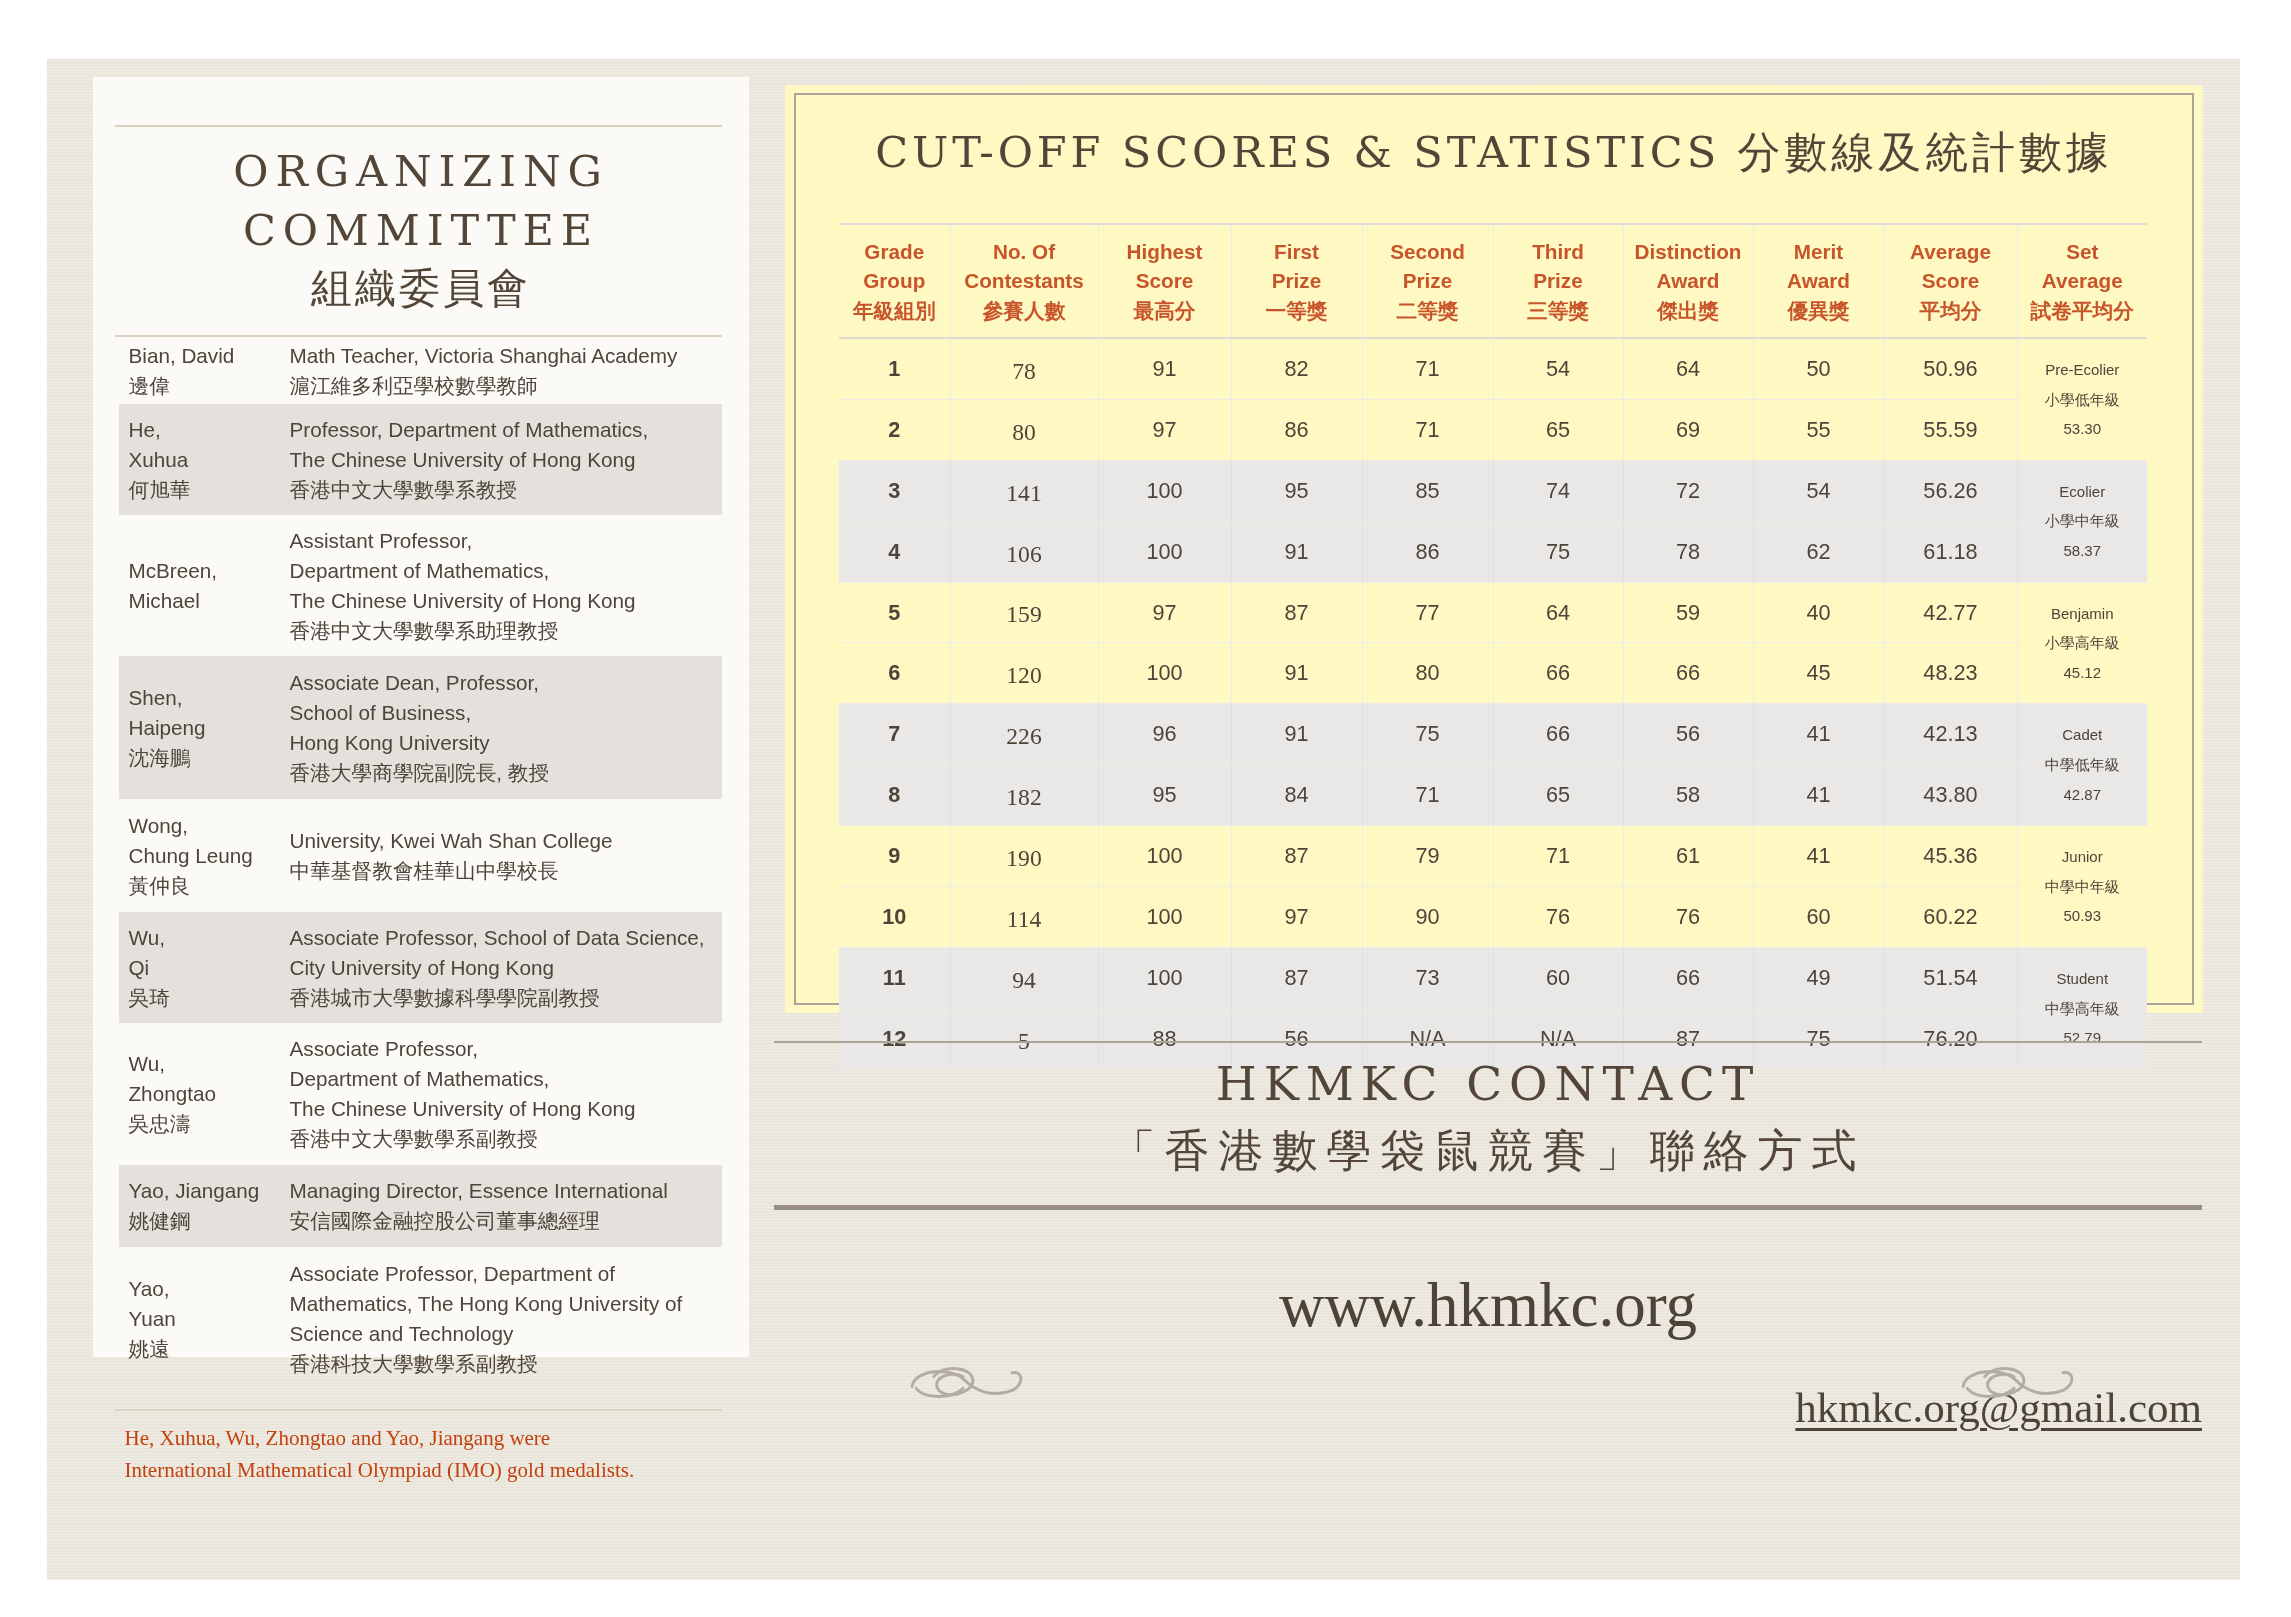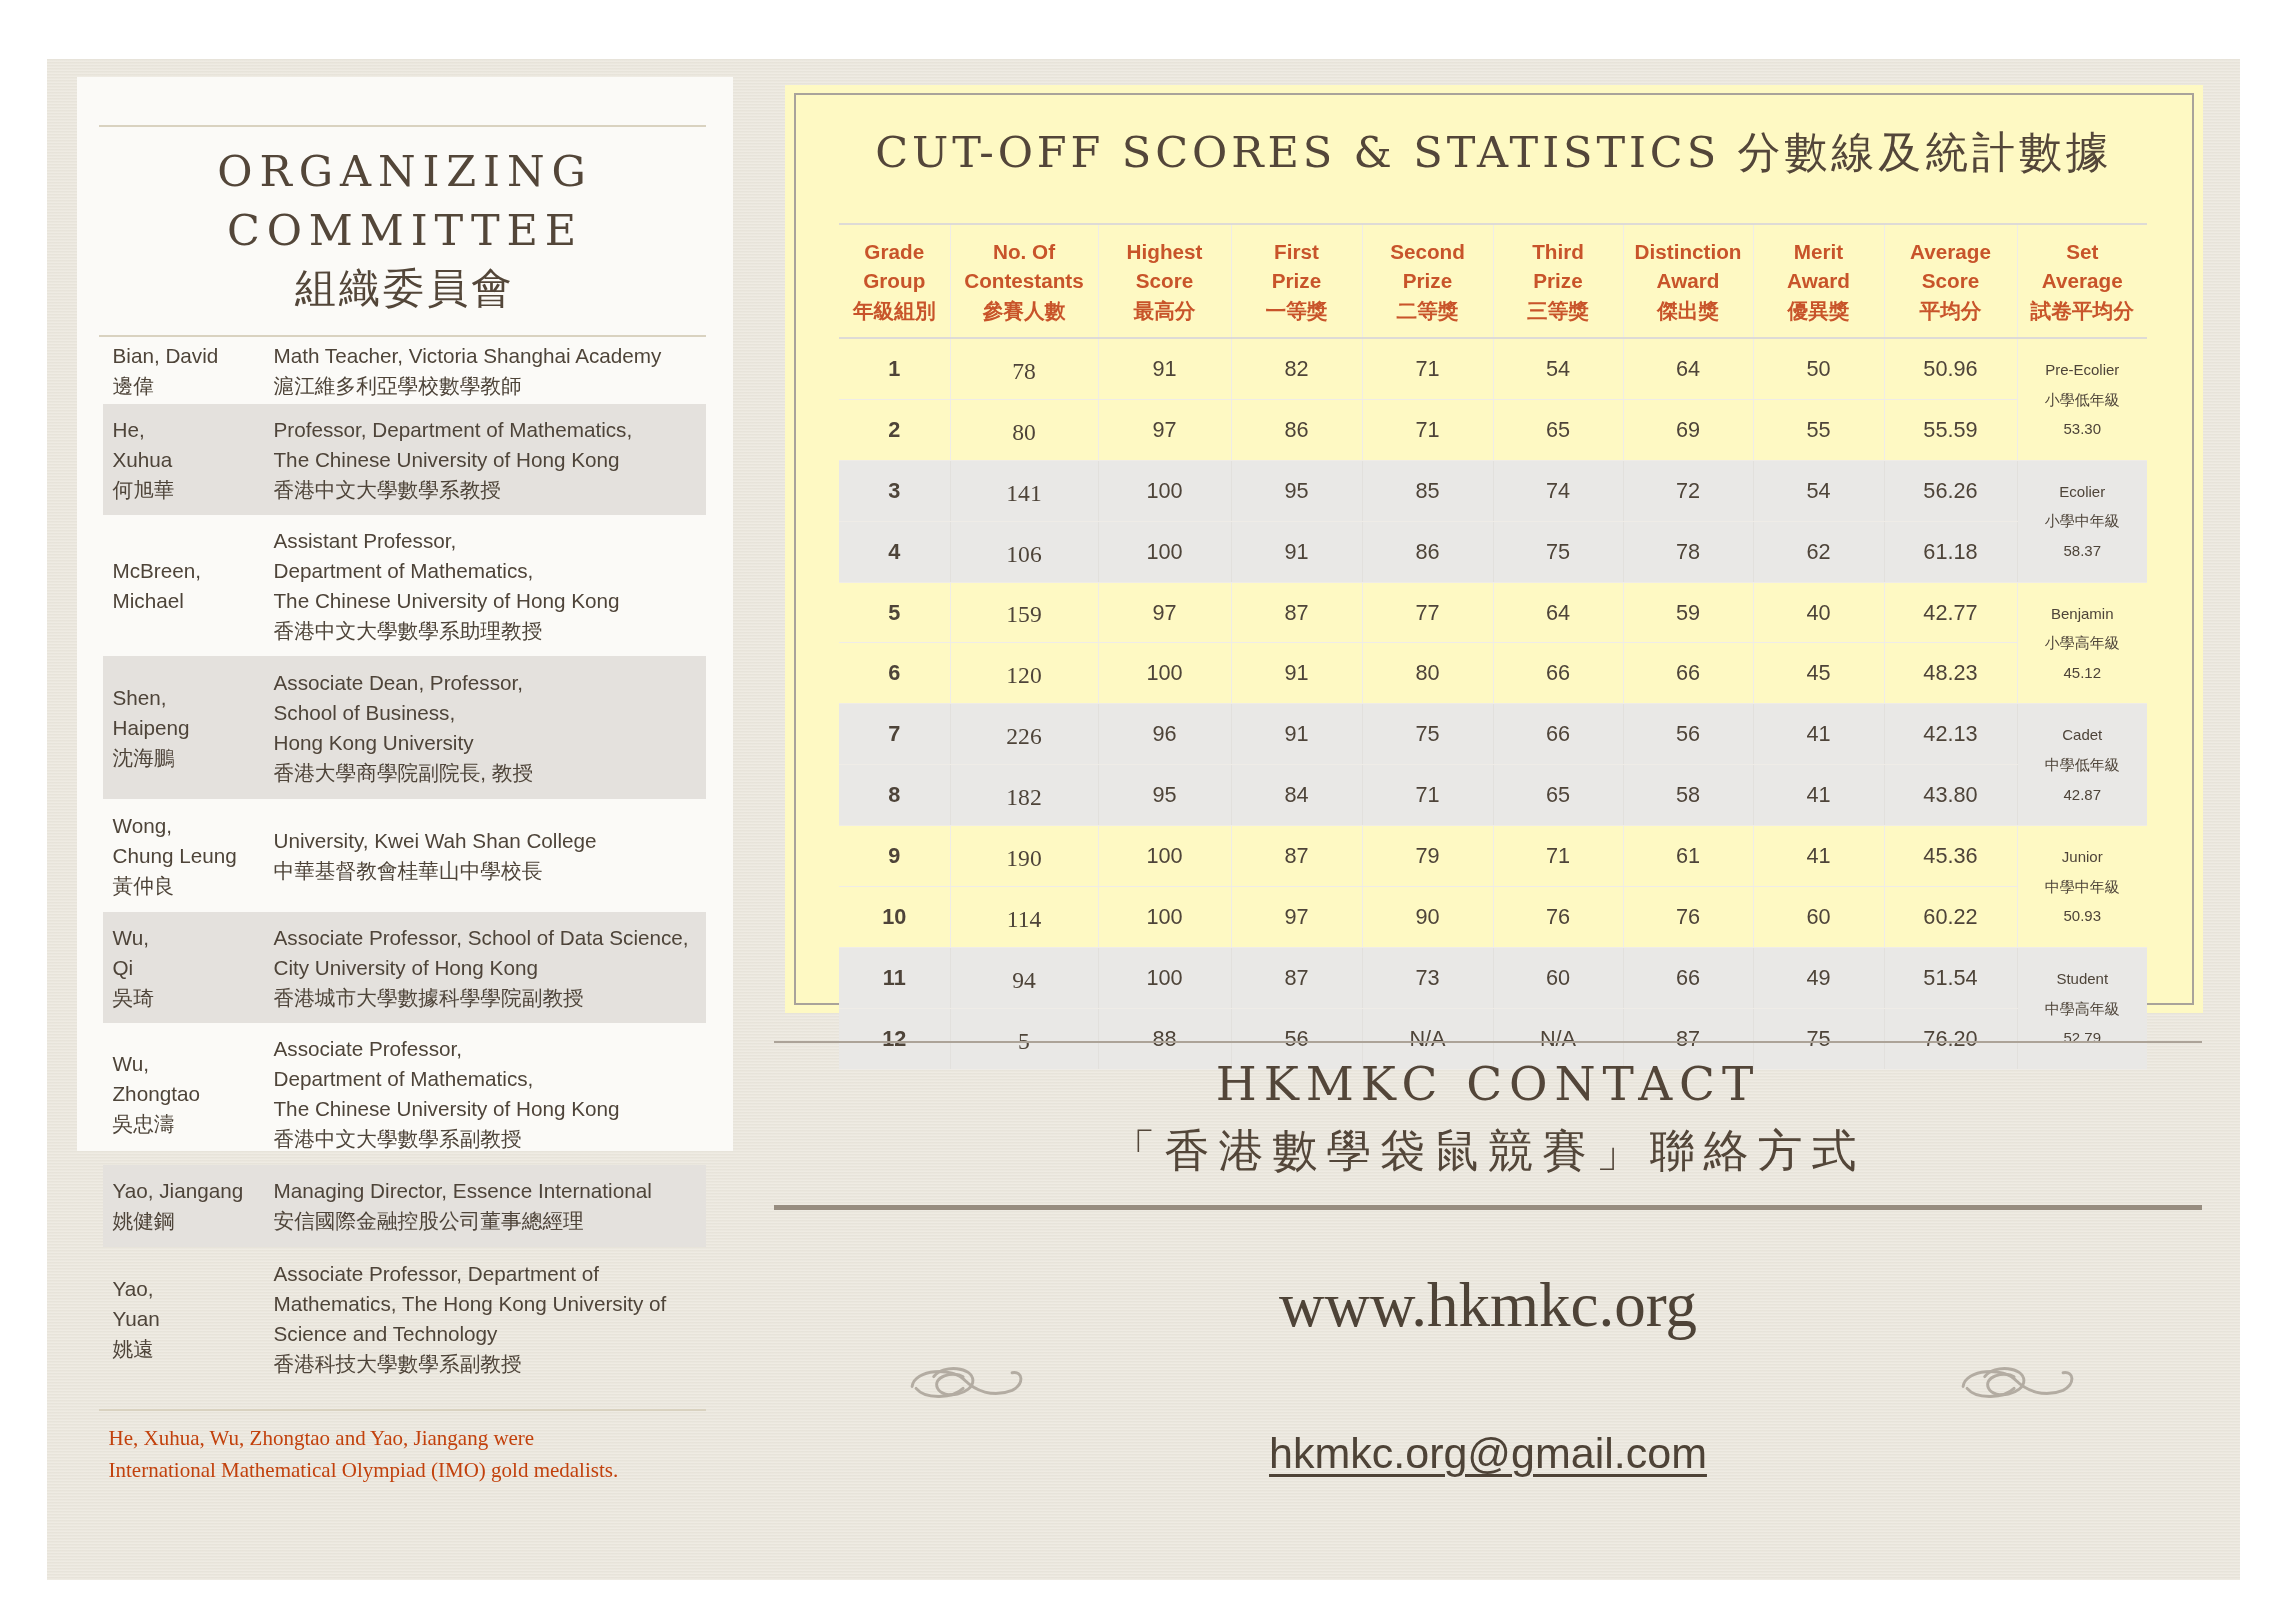--- a/index.html
+++ b/index.html
@@ -9,21 +9,21 @@
     font-family: "DejaVu Sans", sans-serif;
     color: #4e4439;
   }
   .frame {
     position: absolute; left: 47px; top: 59px; width: 2193px; height: 1521px;
     background: #ebe7dd;
     background-image: repeating-linear-gradient(0deg, rgba(255,255,255,0.18) 0px, rgba(255,255,255,0.18) 1px, rgba(0,0,0,0.015) 2px, rgba(0,0,0,0.015) 3px);
   }
   
   .left-panel {
-    position: absolute; left: 77px; top: 77px; width: 656px; height: 1074px;
+    position: absolute; left: 93px; top: 77px; width: 656px; height: 1280px;
     background: #fbfaf7;
   }
   .lp-rule { position: absolute; left: 21.7px; width: 607px; height: 2px; background: #d9d2c0; }
   .committee-title {
     position: absolute; left: 0; width: 656px; text-align: center;
     font-family: "DejaVu Serif", serif; color: #534639;
   }
   .committee-title .en { font-size: 43px; letter-spacing: 6.9px; line-height: 59px; }
   .committee-title .zh { font-size: 41px; letter-spacing: 3px; line-height: 57px; }
   .members { position: absolute; left: 25.6px; top: 260px; width: 603px; }
@@ -82,22 +82,22 @@
     position: absolute; left: 774px; width: 1428px; text-align: center;
     font-family: "DejaVu Serif", serif; color: #534639;
   }
   .contact-title.en { top: 1056px; font-size: 47px; letter-spacing: 6.9px; }
   .contact-title.zh { top: 1121px; font-size: 45px; letter-spacing: 8.9px; }
   .website {
     position: absolute; left: 774px; top: 1269px; width: 1428px; text-align: center;
     font-family: "Liberation Serif", serif; font-size: 63px; color: #4e4337;
   }
   .email {
-    position: absolute; left: 774px; top: 1383px; width: 1428px; text-align: center;
-    font-family: Liberation Sans, sans-serif; font-size: 43px; color: #4e4337; margin-top: 46px;
+    position: absolute; left: 774px; top: 1383px; width: 1428px; text-align: right;
+    font-family: Liberation Serif, serif; font-size: 43px; color: #4e4337;
   }
   .email a { color: #4e4337; text-decoration: underline; text-decoration-thickness: 3px; text-underline-offset: 5.9px; }
   .flourish { position: absolute; width: 128px; height: 49px; }
 </style>
 </head>
 <body>
 
 <div class="frame"></div>
 
 <div class="left-panel">

